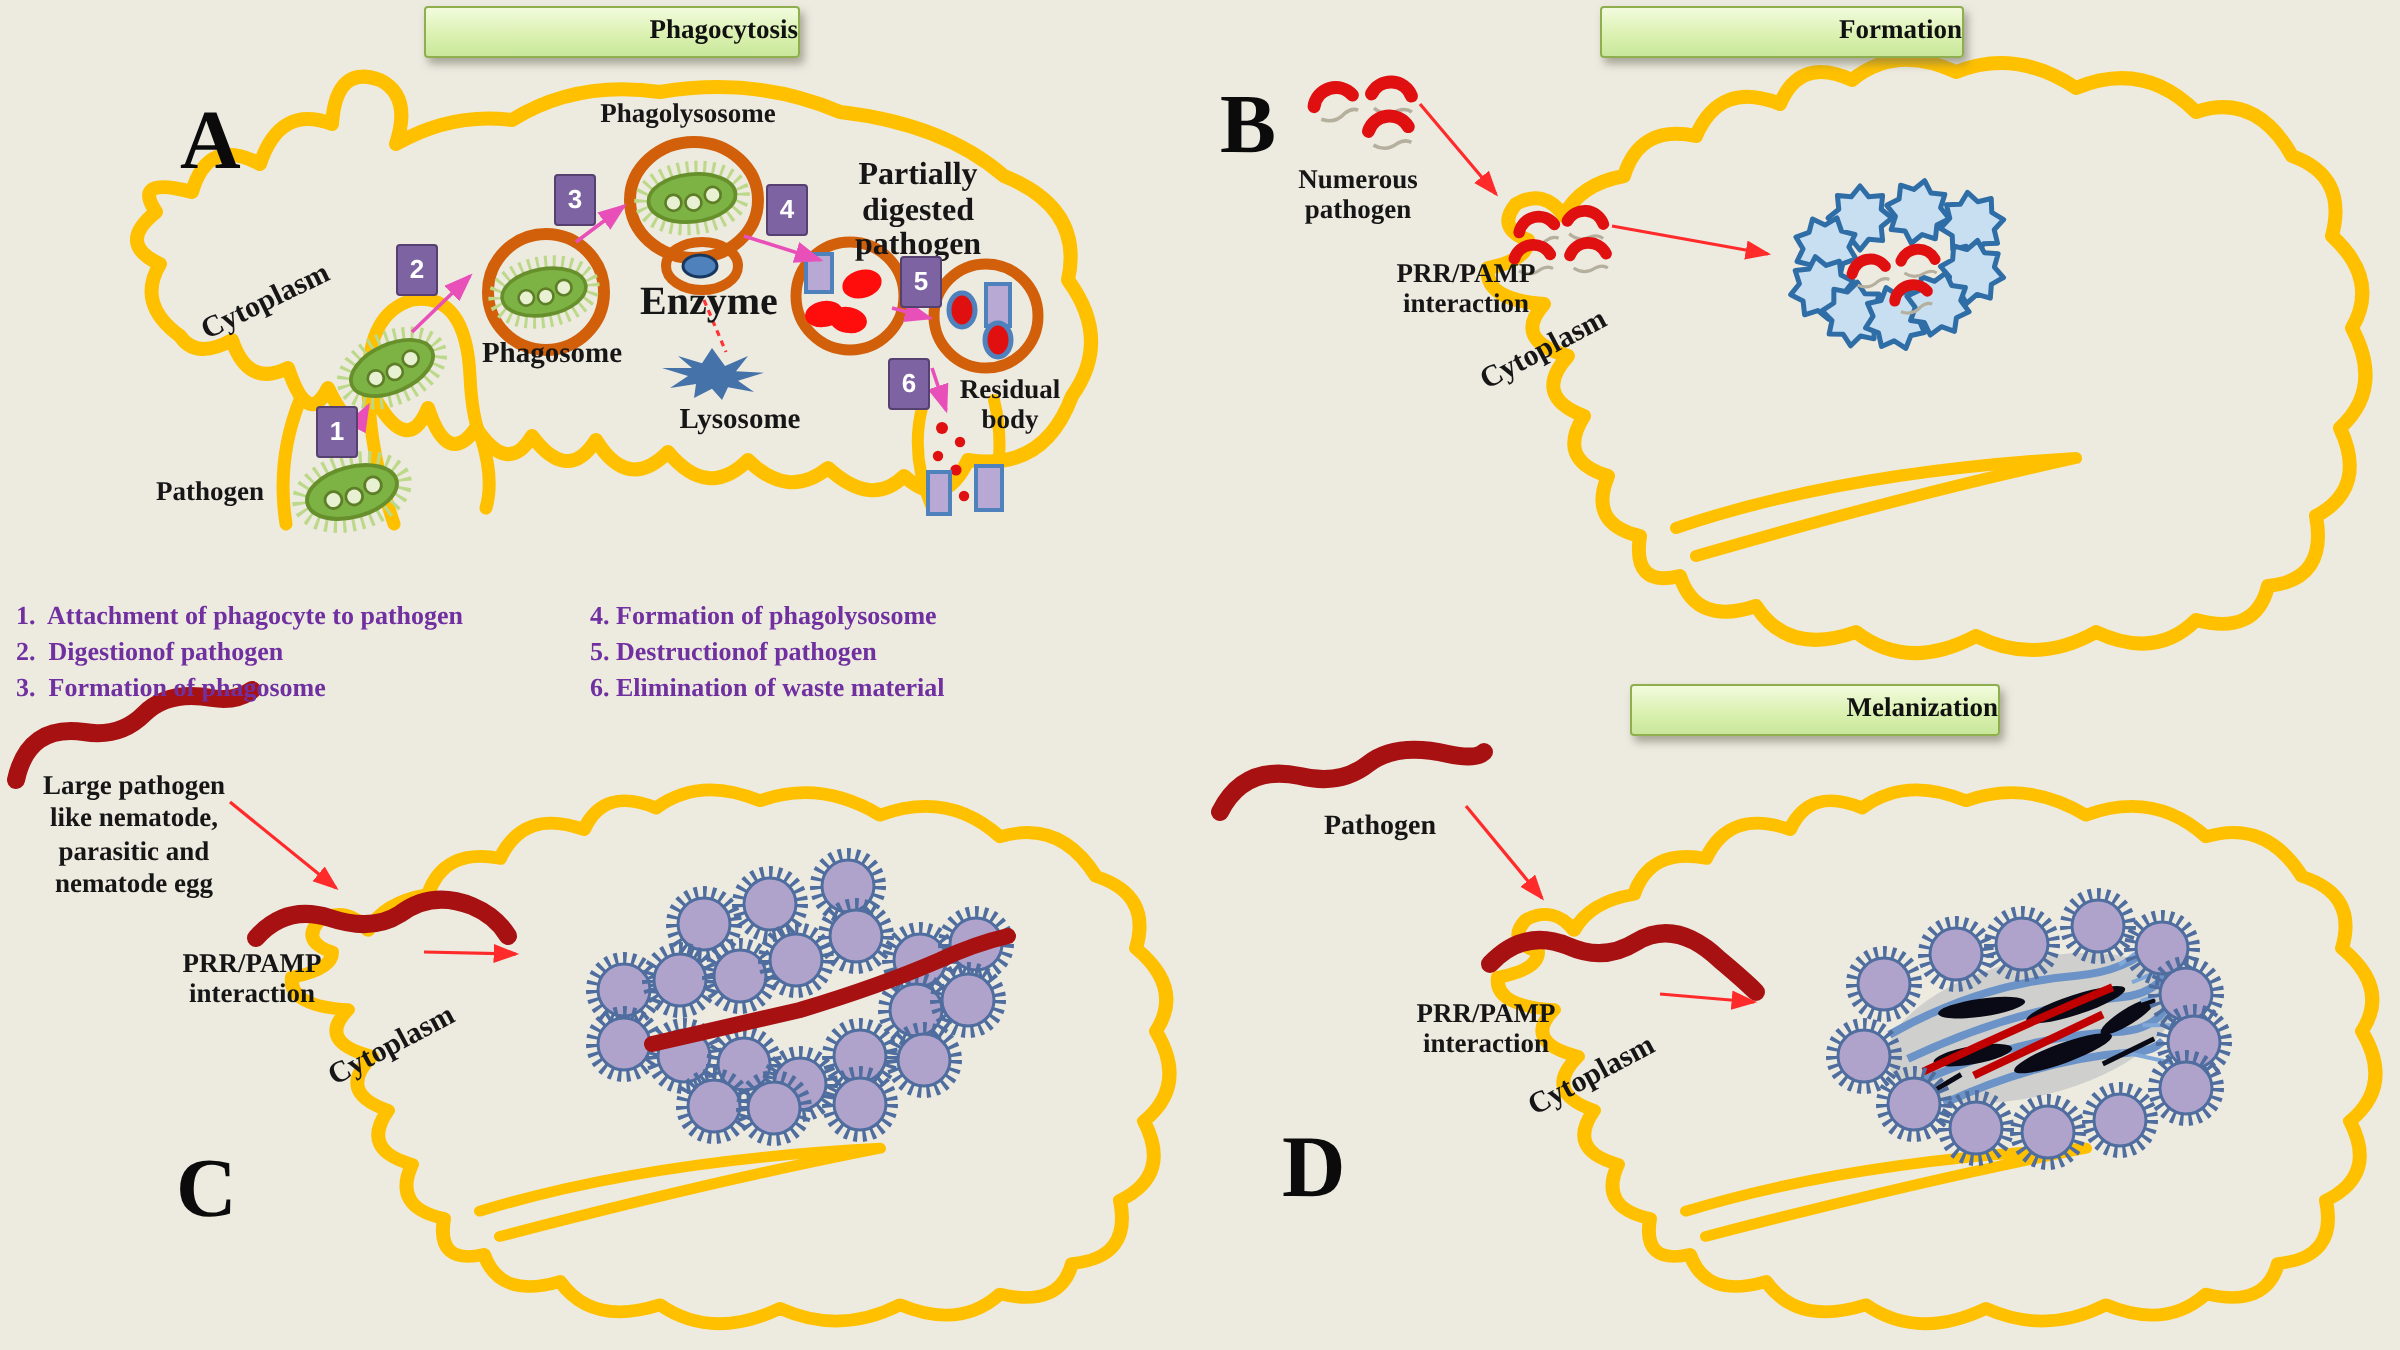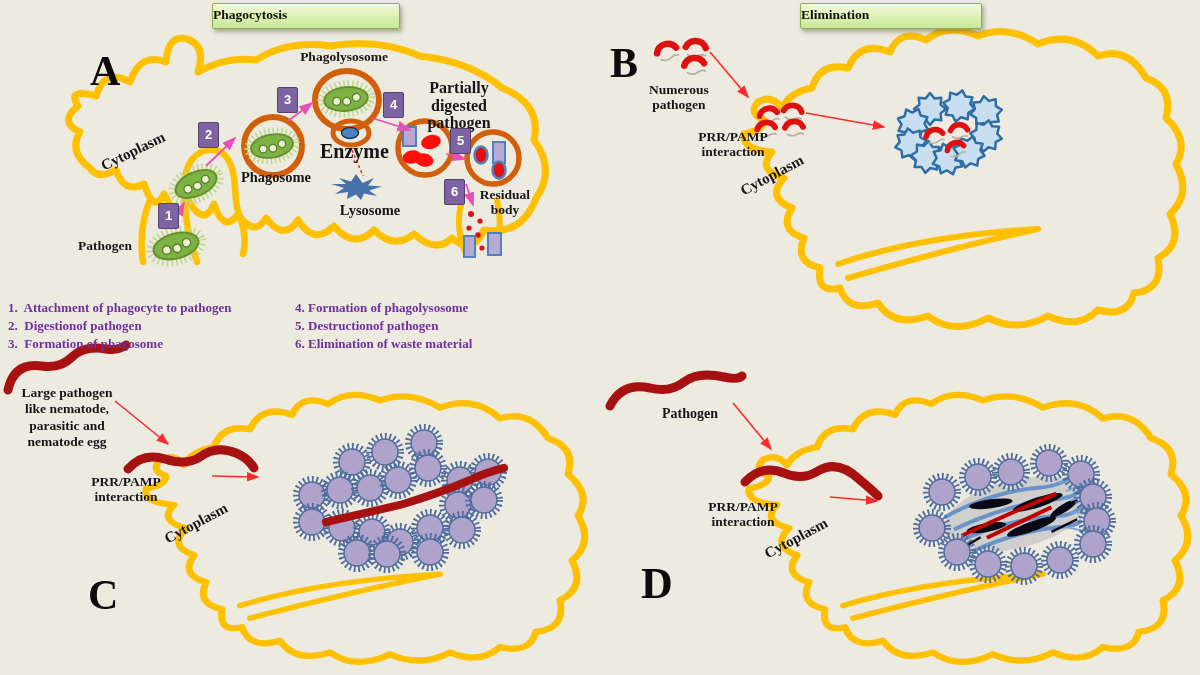--- a/index.html
+++ b/index.html
@@ -4,21 +4,21 @@
 <style>
   html,body{margin:0;padding:0;}
   body{width:1200px;height:675px;background:#EDEAE0;position:relative;overflow:hidden;
        font-family:"Liberation Serif",serif;}
   #stage{position:absolute;left:0;top:0;width:1200px;height:675px;}
   svg.art{position:absolute;left:0;top:0;}
   .lbl{position:absolute;font-weight:bold;color:#161616;text-align:center;
        line-height:1.1;font-size:13.5px;white-space:nowrap;}
   .ln{pointer-events:none;}
   .rot{transform:rotate(-26deg);}
-  .titlebox{position:absolute;height:21px;padding-top:3px;text-align:left;
+  .titlebox{position:absolute;height:21px;padding-top:3px;text-align:right;
        font-size:13.5px;font-weight:bold;color:#111;
        background:linear-gradient(#F2FBDD,#D9F0AE 60%,#C8E79B);
        border:1px solid #8FAE4E;border-radius:2px;
        box-shadow:2px 3px 4px rgba(110,110,90,.55);}
   .letter{position:absolute;font-size:42px;font-weight:bold;color:#0b0b0b;line-height:1;}
   .step{position:absolute;width:19px;height:24px;background:#7E63A3;border:1.5px solid #55406F;
        border-radius:2px;color:#fff;font-size:13px;font-weight:bold;text-align:center;
        line-height:24px;font-family:"Liberation Sans",sans-serif;}
   .legend-line{position:absolute;font-size:13px;font-weight:bold;color:#7030A0;
        white-space:pre;text-align:left;margin-top:34px;}
@@ -274,21 +274,21 @@
 <div class="step" style="left:450px;top:128px">5</div>
 <div class="step" style="left:444px;top:179px">6</div>
 
 <div class="legend-line" style="left:8px;top:266px">1.  Attachment of phagocyte to pathogen</div>
 <div class="legend-line" style="left:8px;top:284px">2.  Digestionof pathogen</div>
 <div class="legend-line" style="left:8px;top:302px">3.  Formation of phagosome</div>
 <div class="legend-line" style="left:295px;top:266px">4. Formation of phagolysosome</div>
 <div class="legend-line" style="left:295px;top:284px">5. Destructionof pathogen</div>
 <div class="legend-line" style="left:295px;top:302px">6. Elimination of waste material</div>
 
-<div class="titlebox" style="left:800px;top:3px;width:180px">Elimination</div>
+<div class="titlebox" style="left:800px;top:3px;width:180px">Formation</div>
 <div class="letter" style="left:610px;top:42px">B</div>
 <div class="lbl" style="left:634px;top:83px;width:90px">
   <div class="ln">Numerous</div>
   <div class="ln">pathogen</div>
 </div>
 <div class="lbl" style="left:686px;top:130px;width:94px">
   <div class="ln">PRR/PAMP</div>
   <div class="ln">interaction</div>
 </div>
 <div class="lbl rot" style="left:726px;top:167px;width:92px;font-size:15px;transform:rotate(-28deg)">Cytoplasm</div>
@@ -299,20 +299,21 @@
   <div class="ln">like nematode,</div>
   <div class="ln">parasitic and</div>
   <div class="ln">nematode egg</div>
 </div>
 <div class="lbl" style="left:79px;top:475px;width:94px">
   <div class="ln">PRR/PAMP</div>
   <div class="ln">interaction</div>
 </div>
 <div class="lbl rot" style="left:150px;top:515px;width:92px;font-size:15px;transform:rotate(-28deg)">Cytoplasm</div>
 
+<div class="titlebox" style="left:815px;top:342px;width:183px">Melanization</div>
 <div class="letter" style="left:641px;top:562px;font-size:44px">D</div>
 <div class="lbl" style="left:650px;top:406px;width:80px;font-size:14px">Pathogen</div>
 <div class="lbl" style="left:696px;top:500px;width:94px">
   <div class="ln">PRR/PAMP</div>
   <div class="ln">interaction</div>
 </div>
 <div class="lbl rot" style="left:750px;top:530px;width:92px;font-size:15px;transform:rotate(-28deg)">Cytoplasm</div>
 
 </div>
 

